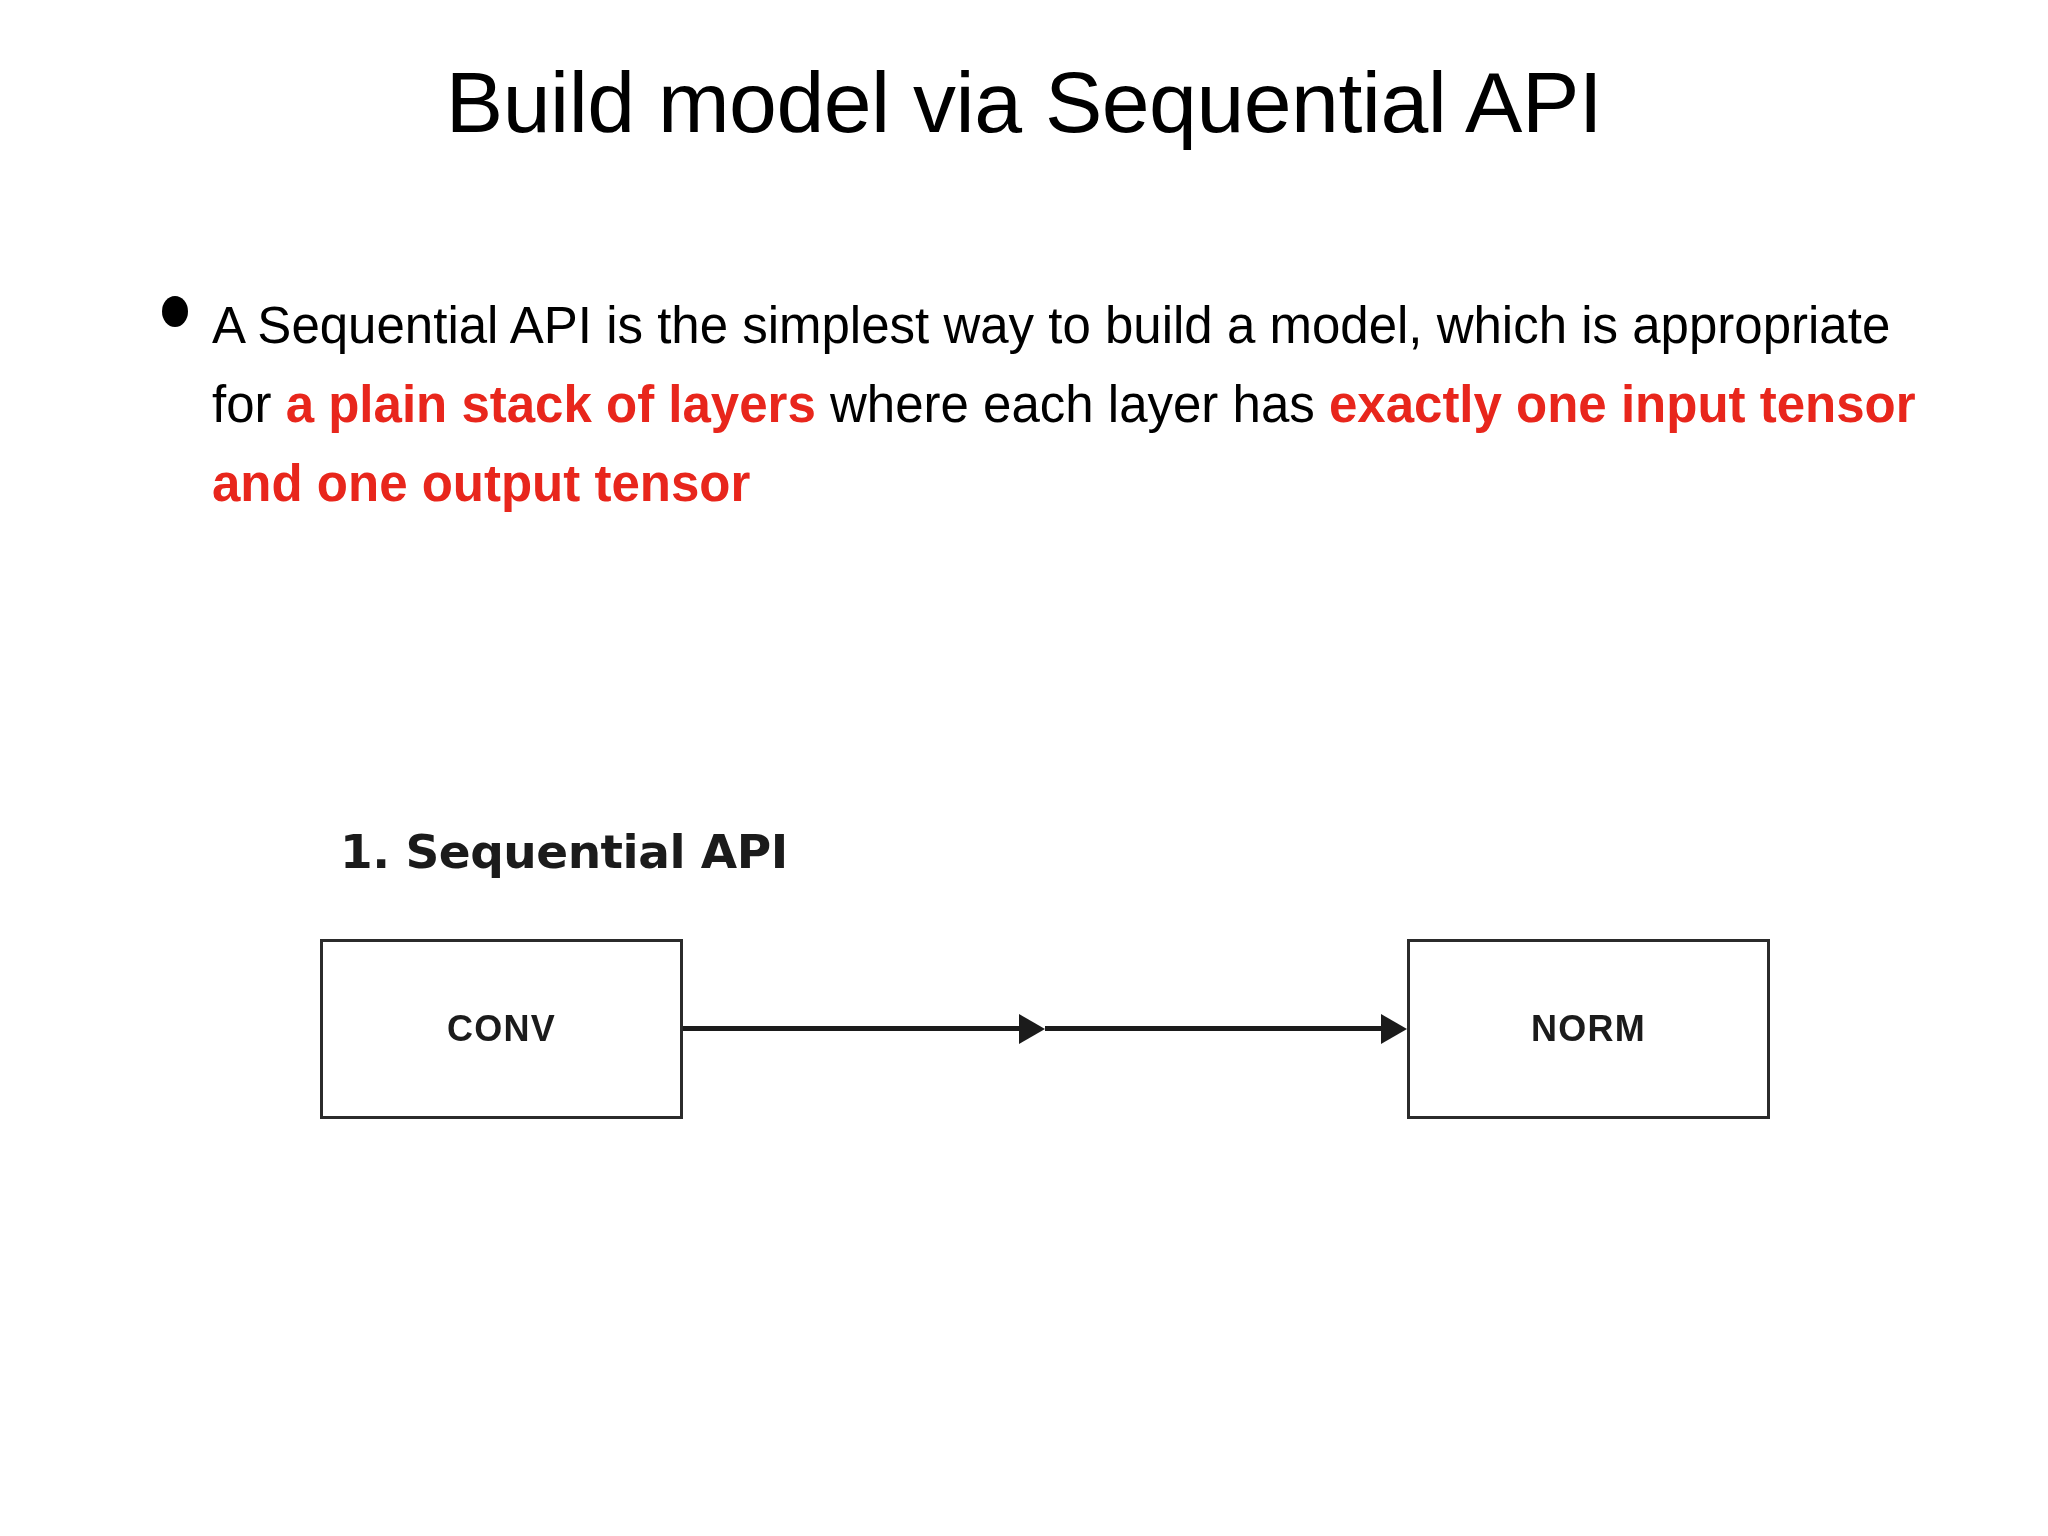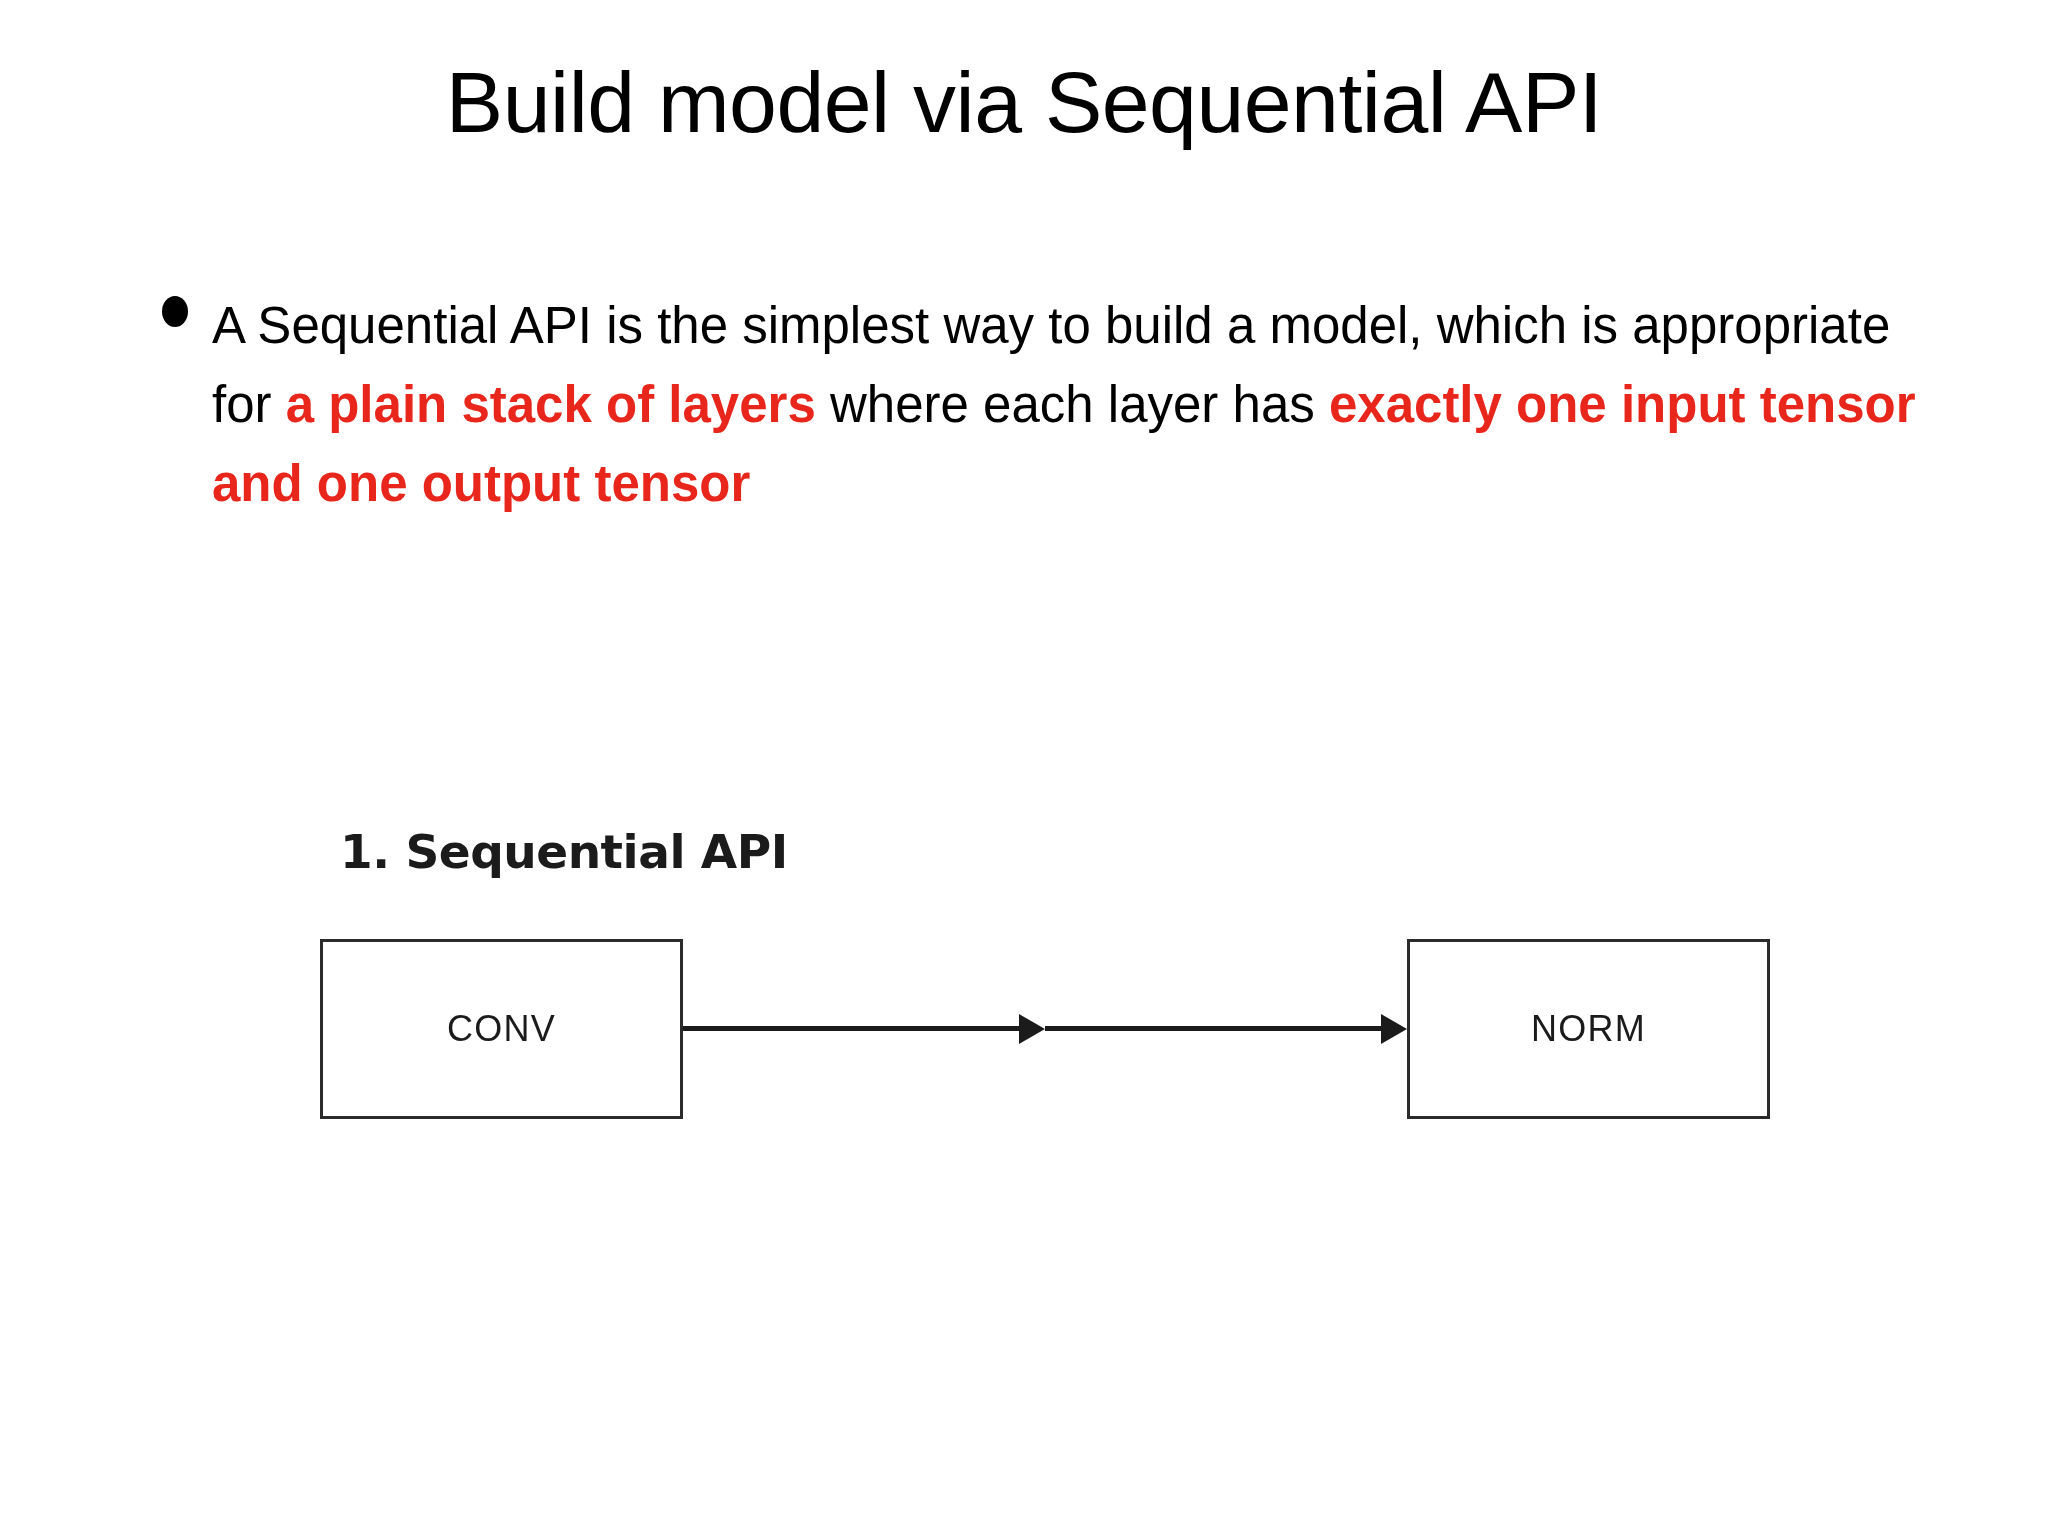--- a/index.html
+++ b/index.html
@@ -119,21 +119,21 @@
     background: #ffffff;
     display: flex;
     align-items: center;
     justify-content: center;
     flex: 0 0 auto;
   }
 
   .flow-box-label {
     font-family: "Liberation Sans", sans-serif;
     font-size: 36px;
-    font-weight: 400;
+    font-weight: 700;
     letter-spacing: 1.2px;
     color: #1b1b1b;
     white-space: nowrap;
   }
 
   .flow-arrow {
     flex: 1 1 auto;
     position: relative;
     height: 20px;
     min-width: 80px;

